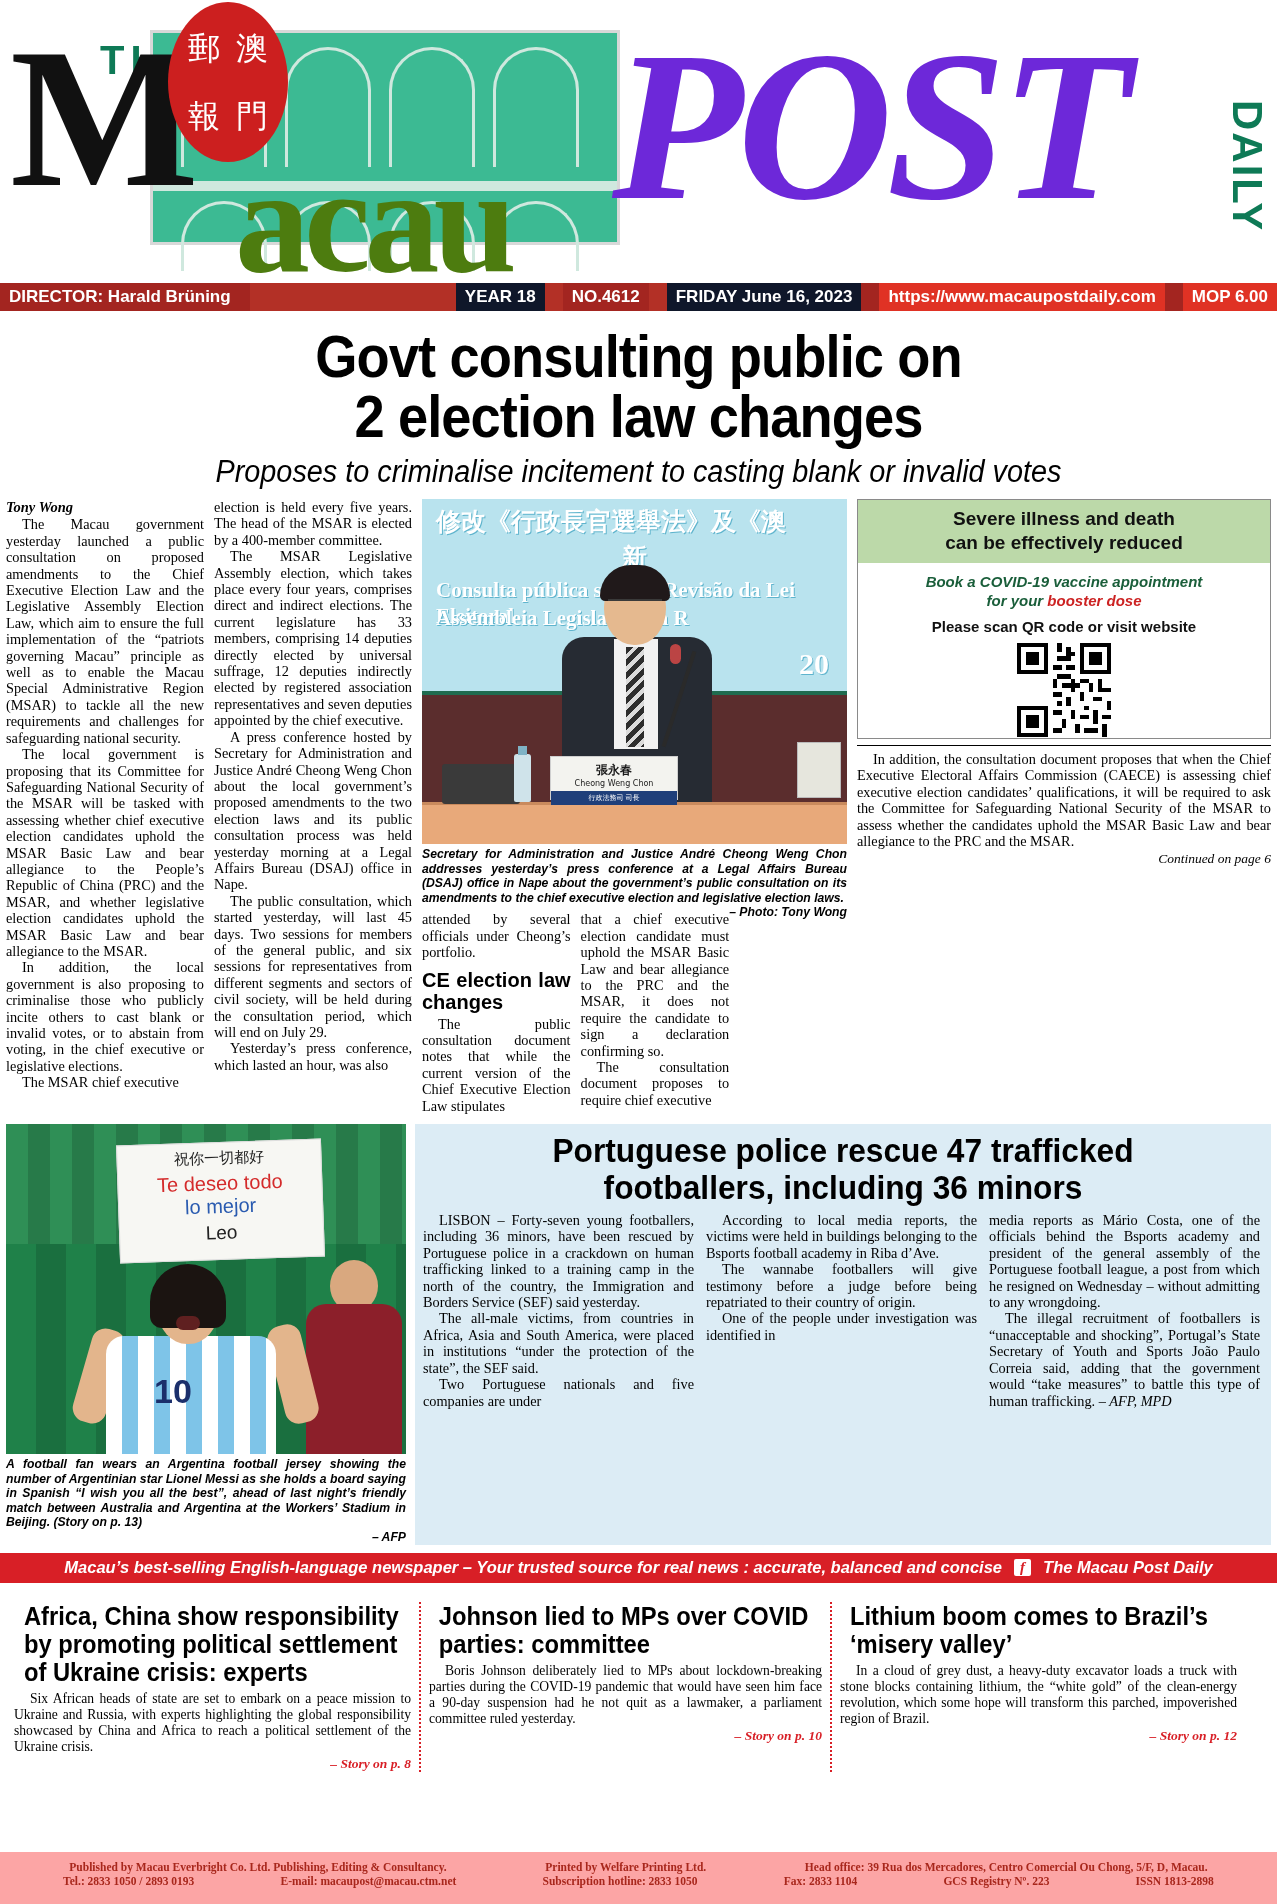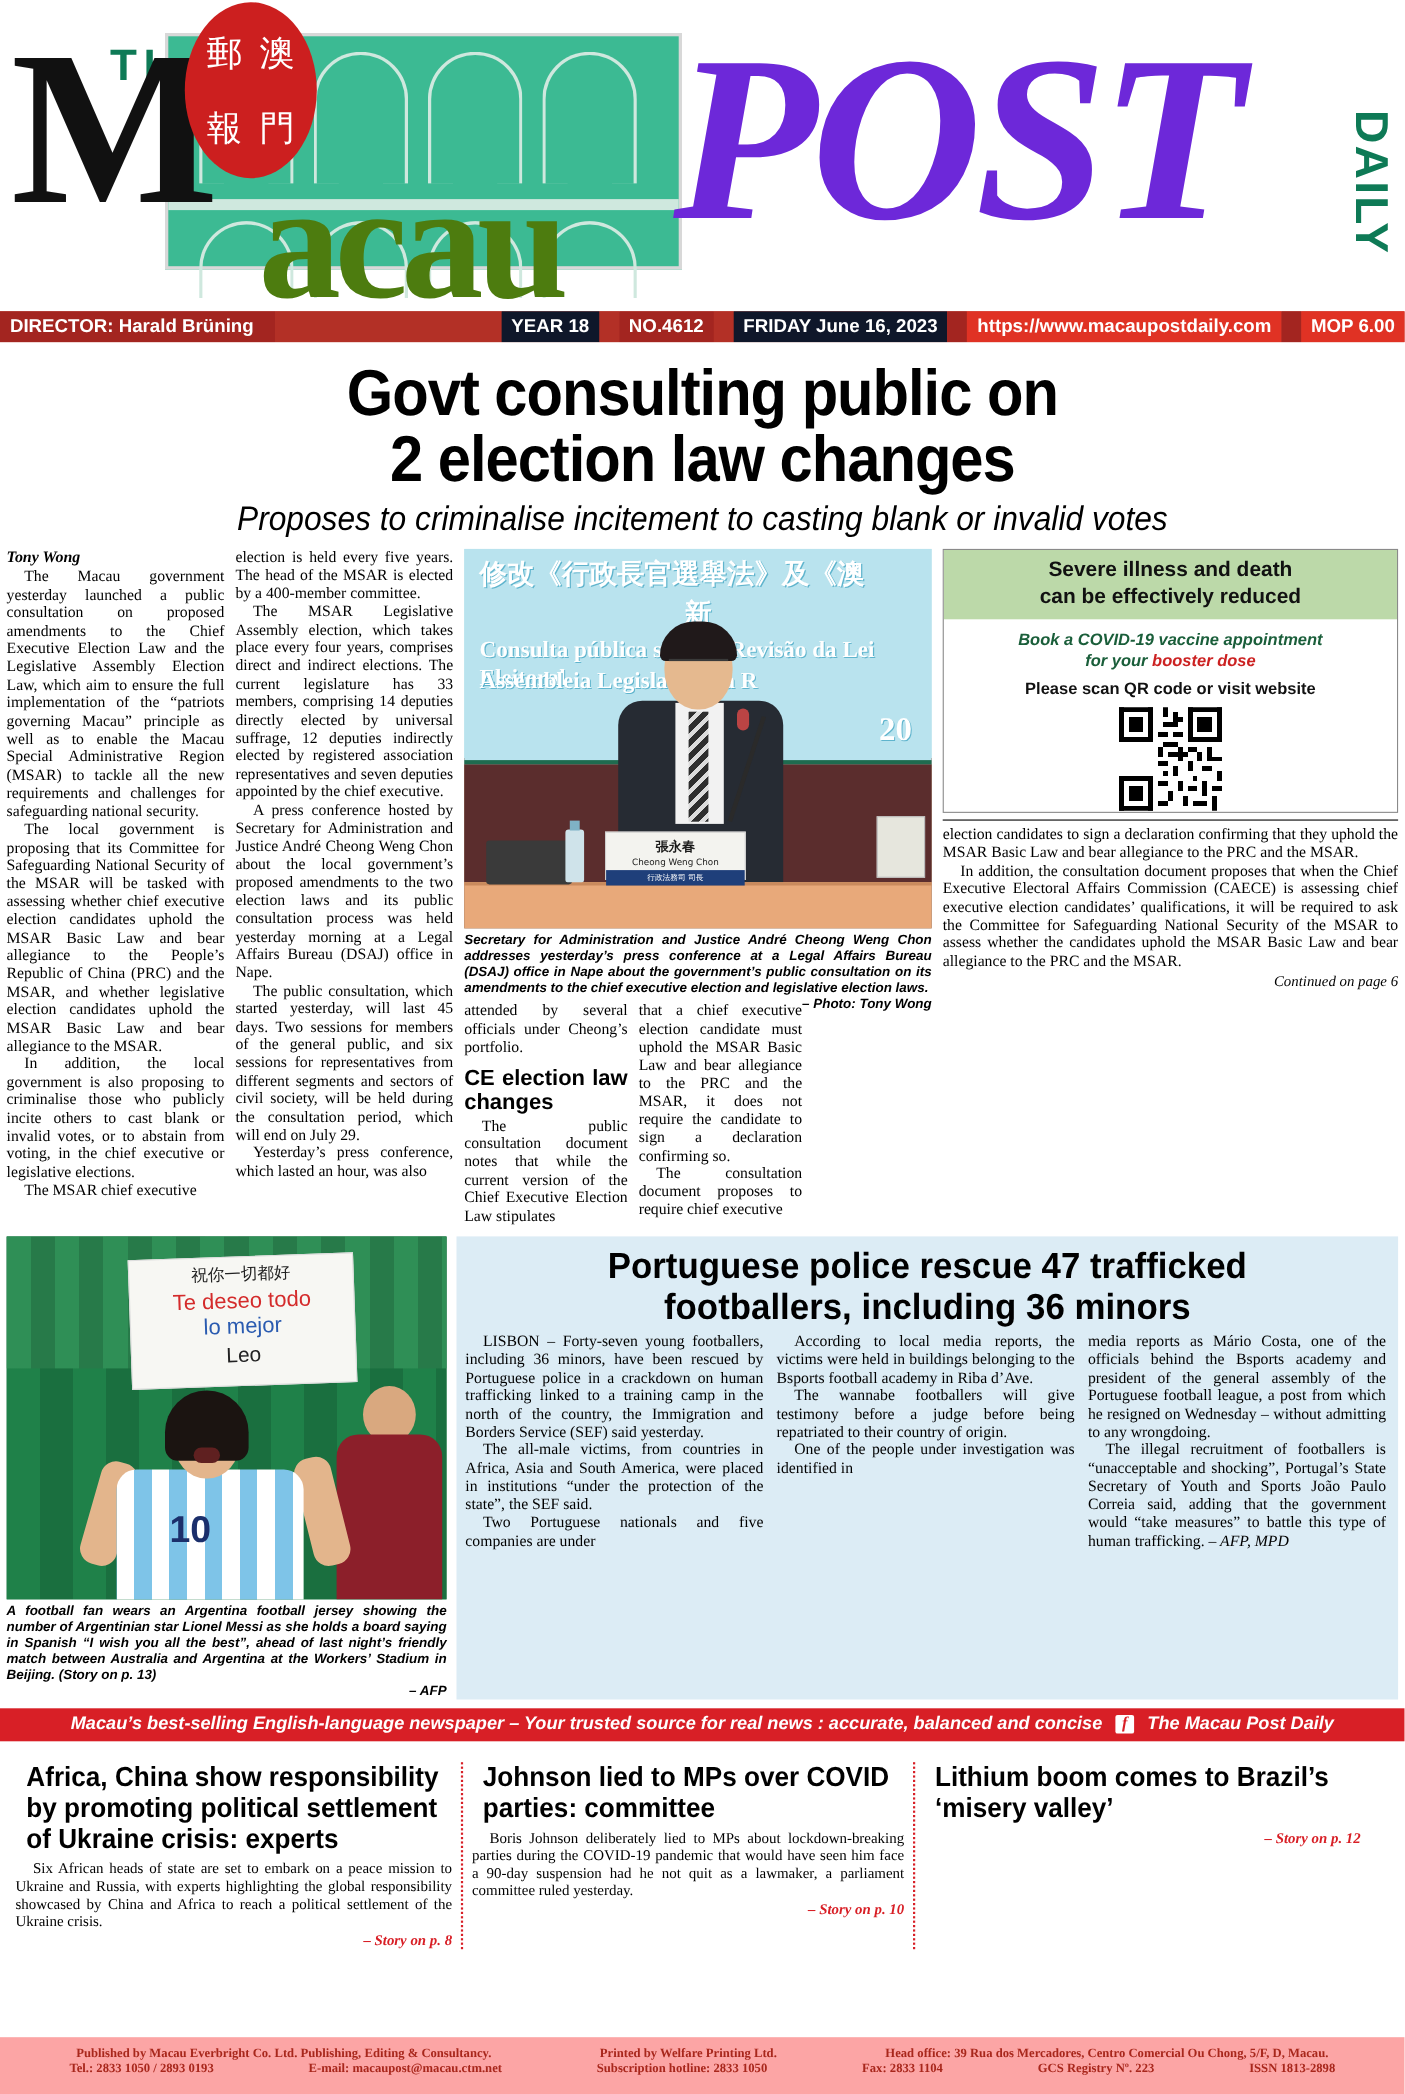--- a/index.html
+++ b/index.html
@@ -518,21 +518,20 @@
               <rect x="15" y="19" width="3" height="1"></rect>
             <rect x="19" y="18" width="1" height="3"></rect>
               <rect x="8" y="19" width="2" height="1"></rect>
           </g>
         </svg>
         
         
       </div>
       <div class="rule"></div>
       <div class="col">
-        <p class="noind">election candidates to sign a declaration confirming that they uphold the MSAR Basic Law and bear allegiance to the PRC and the MSAR.</p>
         <p>In addition, the consultation document proposes that when the Chief Executive Electoral Affairs Commission (CAECE) is assessing chief executive election candidates’ qualifications, it will be required to ask the Committee for Safeguarding National Security of the MSAR to assess whether the candidates uphold the MSAR Basic Law and bear allegiance to the PRC and the MSAR.</p>
         <div class="contd">Continued on page 6</div>
       </div>
     </div>
 
   </div>
 </div>
 
 <div class="blk2">
   <div>
@@ -599,20 +598,21 @@
     <p>Six African heads of state are set to embark on a peace mission to Ukraine and Russia, with experts highlighting the global responsibility showcased by China and Africa to reach a political settlement of the Ukraine crisis.</p>
     <div class="story">– Story on p. 8</div>
   </div>
   <div class="b3 mid">
     <h3>Johnson lied to MPs over COVID parties: committee</h3>
     <p>Boris Johnson deliberately lied to MPs about lockdown-breaking parties during the COVID-19 pandemic that would have seen him face a 90-day suspension had he not quit as a lawmaker, a parliament committee ruled yesterday.</p>
     <div class="story">– Story on p. 10</div>
   </div>
   <div class="b3">
     <h3>Lithium boom comes to Brazil’s ‘misery valley’</h3>
+    <p>In a cloud of grey dust, a heavy-duty excavator loads a truck with stone blocks containing lithium, the “white gold” of the clean-energy revolution, which some hope will transform this parched, impoverished region of Brazil.</p>
     <div class="story">– Story on p. 12</div>
   </div>
 </div>
 
 <div class="footer">
   <div class="frow">
     <span>Published by Macau Everbright Co. Ltd. Publishing, Editing &amp; Consultancy.</span>
     <span>Printed by Welfare Printing Ltd.</span>
     <span>Head office: 39 Rua dos Mercadores, Centro Comercial Ou Chong, 5/F, D, Macau.</span>
   </div>

